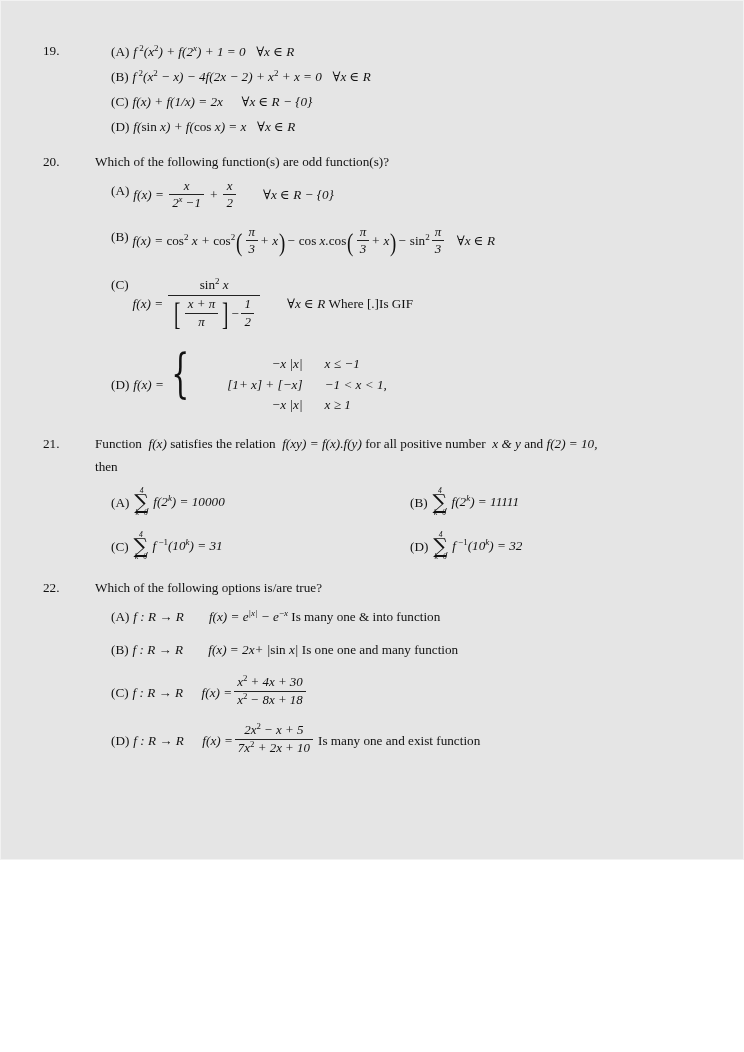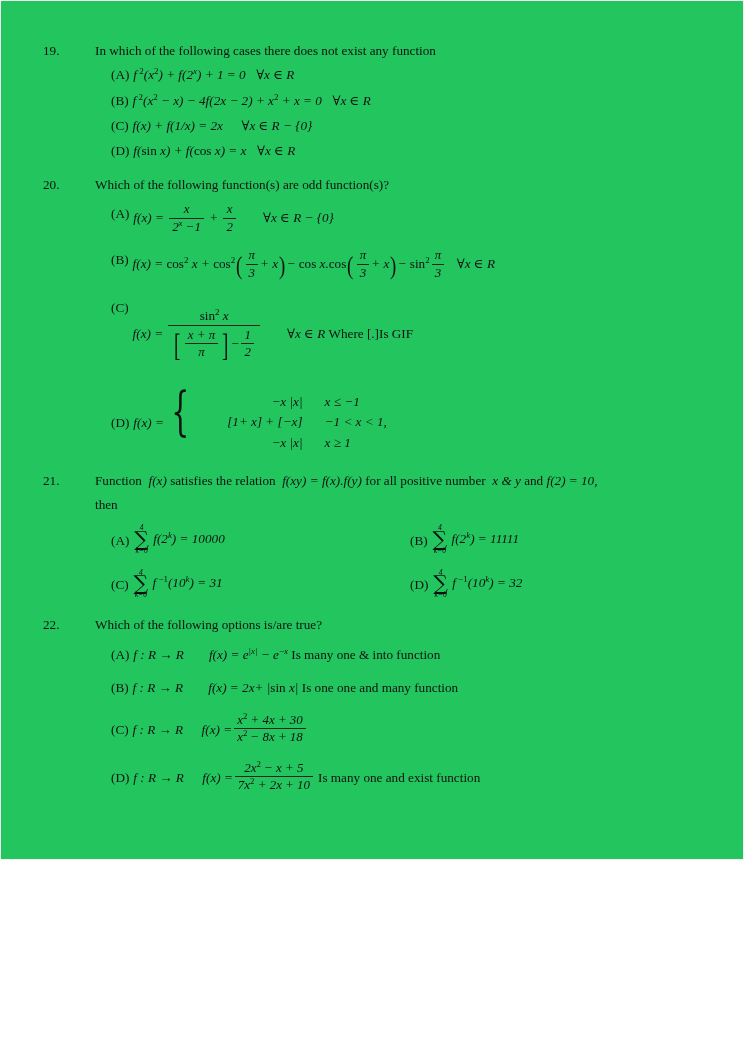--- a/index.html
+++ b/index.html
@@ -9,21 +9,21 @@
     background: #ffffff;
   }
   body {
     font-family: "Liberation Serif", "DejaVu Serif", serif;
     color: #111111;
   }
   .page {
     position: relative;
     width: 744px;
     height: 860px;
-    background: #22c55e;
+    background: #e5e5e5;
     box-sizing: border-box;
     border: 1px solid #f2f2f2;
     overflow: hidden;
   }
   .content {
     position: absolute;
     left: 42px;
     top: 40px;
     right: 34px;
   }
@@ -196,21 +196,21 @@
     flex: 0 0 auto;
     text-align: left;
   }
 
   
   .bigfrac {
     display: inline-block;
     vertical-align: middle;
     text-align: center;
     line-height: 1.1;
-    margin: 12px 2px;
+    margin: 5px 2px;
     position: relative;
     top: -0.05em;
   }
   .bigfrac > .num {
     display: block;
     padding: 0 6px 2px 6px;
     border-bottom: 1px solid #222;
   }
   .bigfrac > .den {
     display: block;
@@ -230,21 +230,20 @@
 </style>
 </head>
 <body>
 
 <div class="page">
   <div class="content">
 
     <div class="question">
       <div class="q-num">19.</div>
       <div class="q-body">
-        <div class="q-stem">In which of the following cases there does not exist any function</div>
 
         <div class="opt">
           <span class="opt-label">(A)</span>
           <span class="opt-body">
             <span class="m"><i>f</i><sup>&nbsp;2</sup>(<i>x</i><sup>2</sup>) + <i>f</i>(2<sup class="it">x</sup>) + 1 = 0</span><span class="spn"></span><span class="m">∀<i>x</i> ∈ <i>R</i></span>
           </span>
         </div>
 
         <div class="opt">
           <span class="opt-label">(B)</span>

